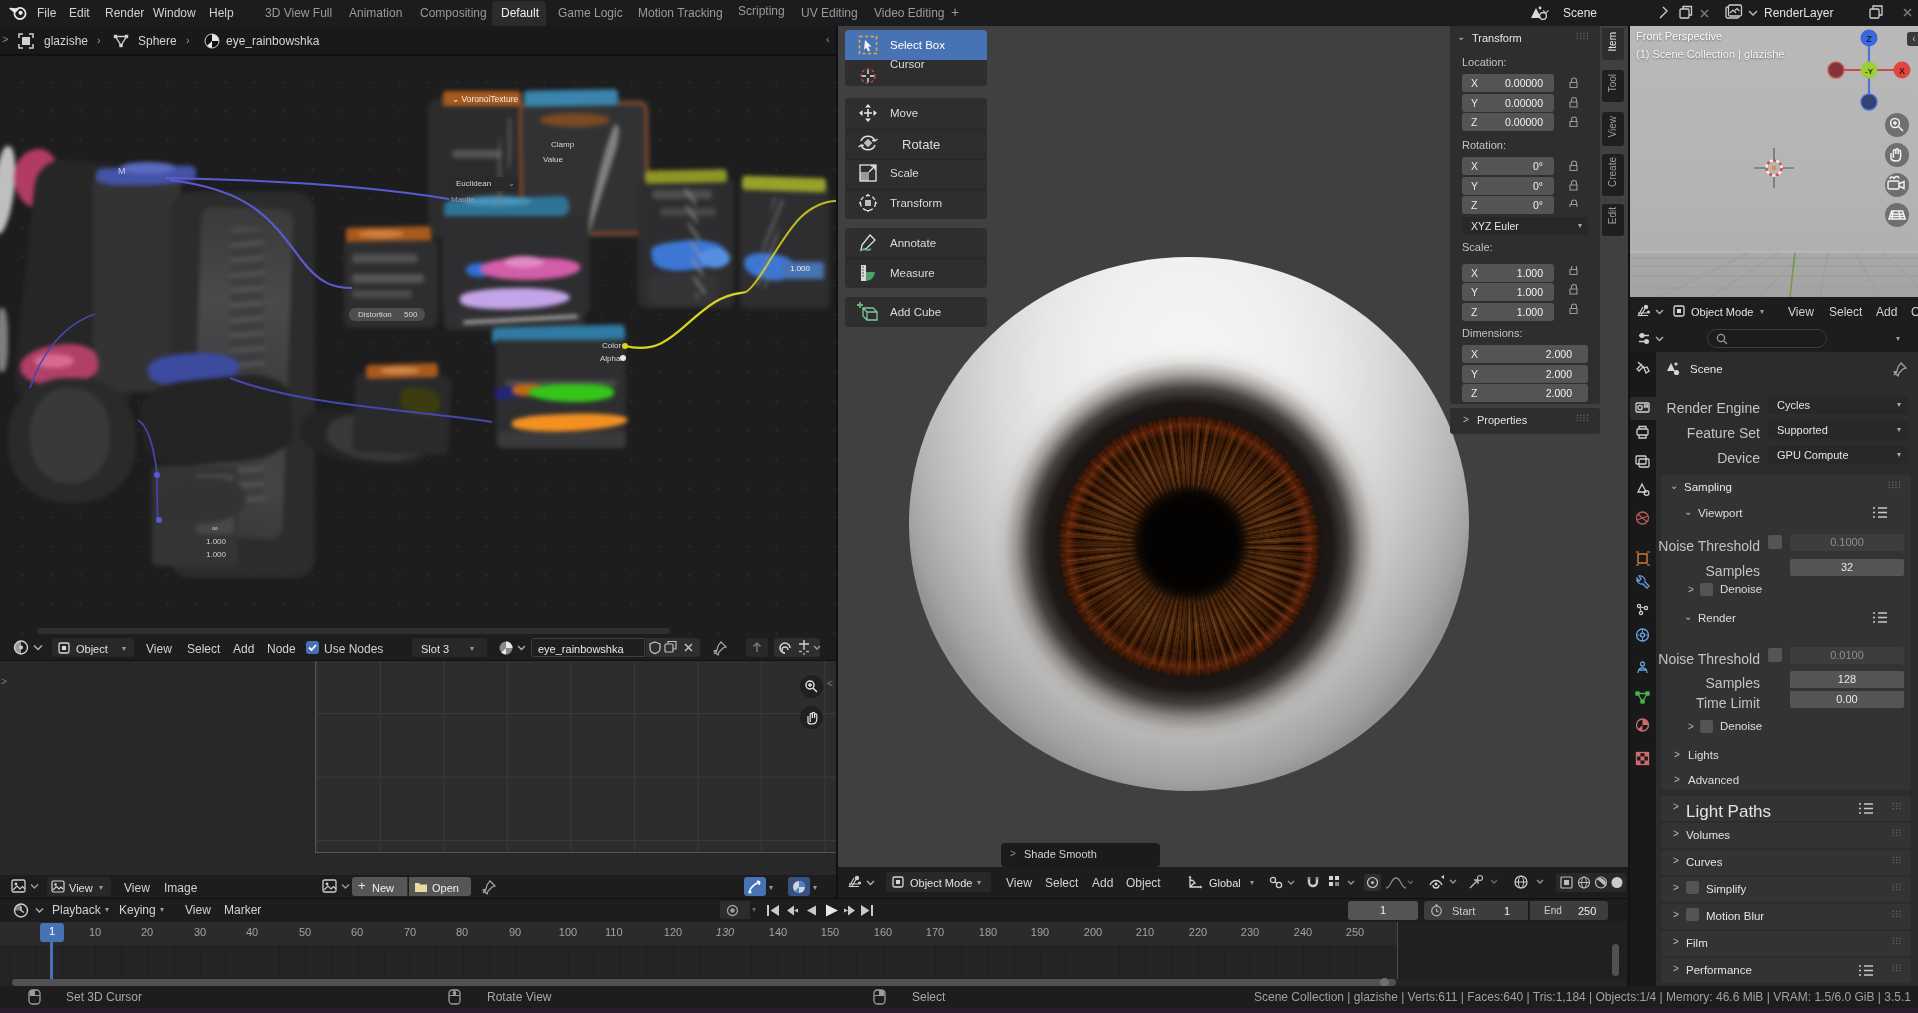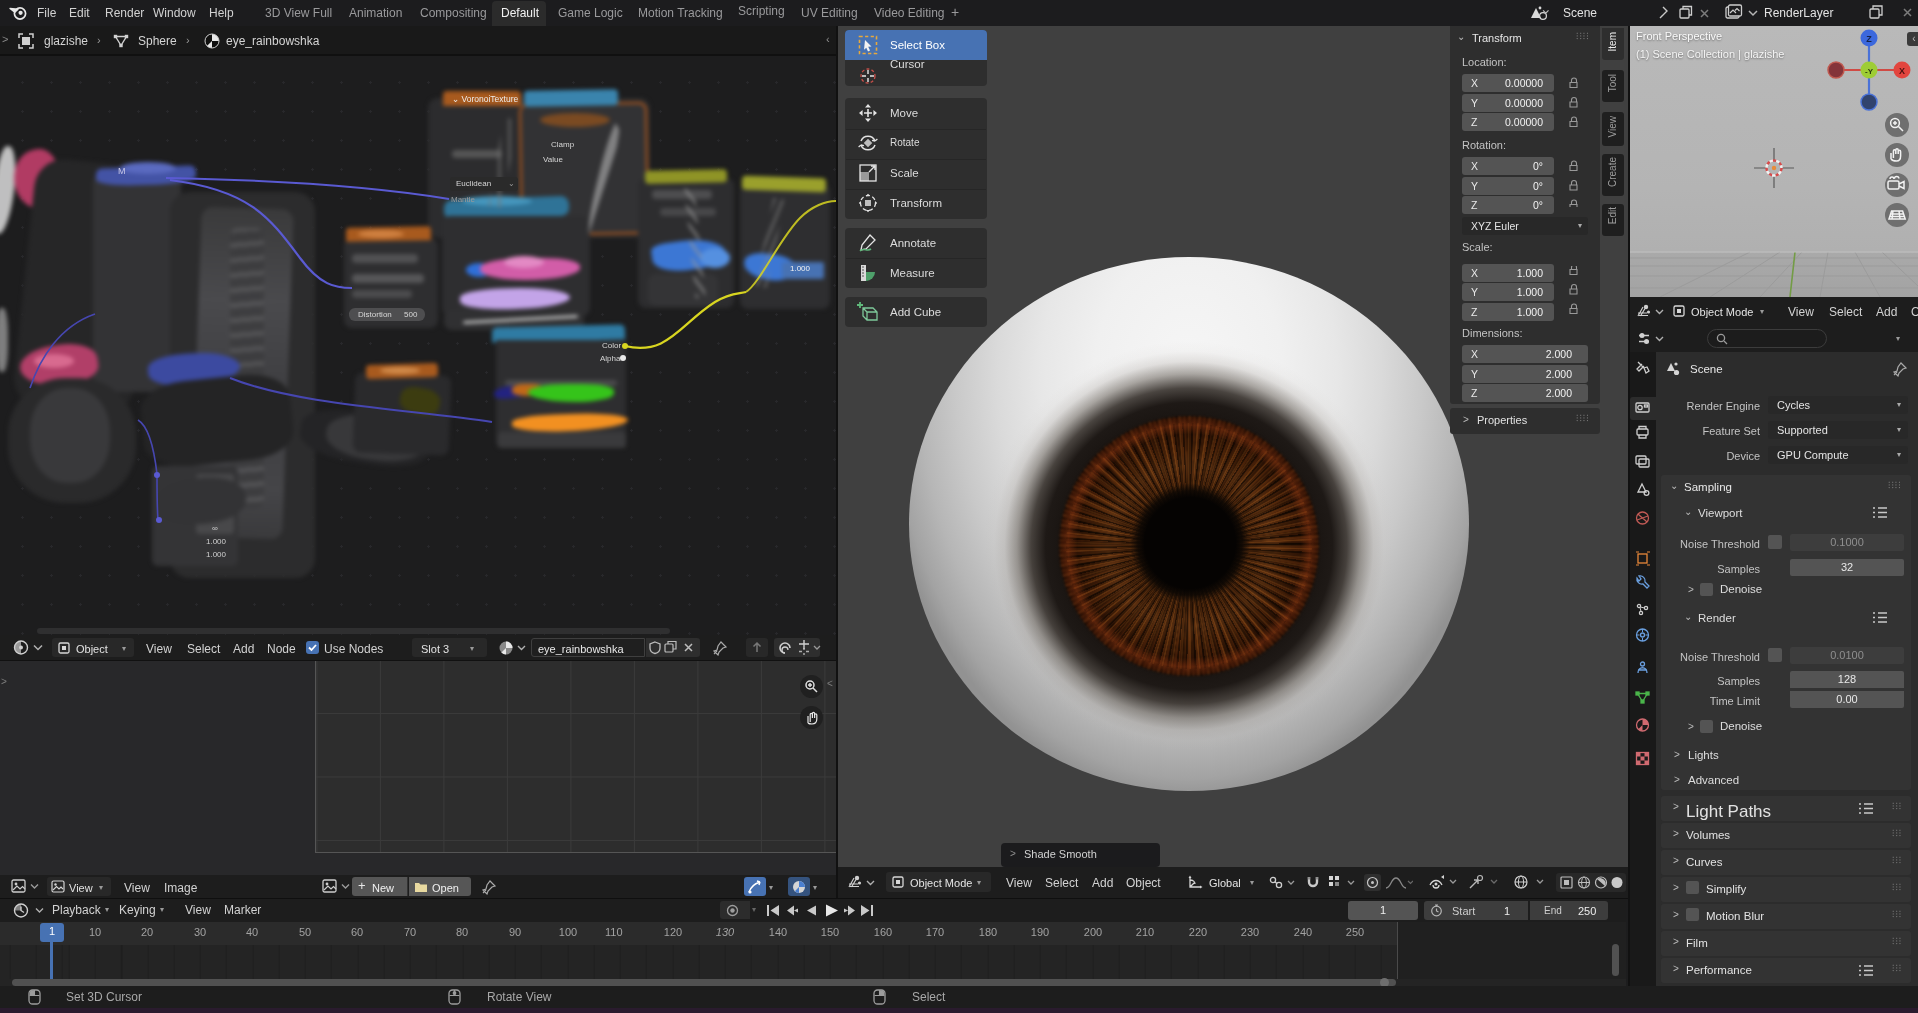--- a/index.html
+++ b/index.html
@@ -2,21 +2,21 @@
 <html><head><meta charset="utf-8">
 <style>
 *{margin:0;padding:0;box-sizing:border-box;}
 html,body{width:1918px;height:1013px;overflow:hidden;background:#1d1d1e;font-family:"Liberation Sans",sans-serif;}
 .abs{position:absolute;}
 .t12{font-size:12px;color:#d5d5d5;}
 .mnu{font-size:12px;color:#d2d2d2;}
 .fld{background:#545454;border-radius:3px;color:#e9e9e9;font-size:11px;}
 .dis{background:#3d3d3d;color:#8f8f8f;}
 .drop{background:#282828;border-radius:3px;color:#e4e4e4;font-size:11px;}
-.lbl{font-size:11px;color:#c3c3c3;text-align:right;}
+.lbl{font-size:14px;color:#c3c3c3;text-align:right;}
 .chv{color:#9a9a9a;font-size:8px;}
 svg{display:block;}
 </style></head>
 <body>
 
 <div class="abs" style="left:0;top:0;width:1918px;height:26px;background:#1c1c1e;"></div>
 <div class="abs" id="topbar-items" style="left:0;top:0;width:1918px;height:26px;">
  <svg class="abs" style="left:9px;top:4px;" width="19" height="17" viewBox="0 0 19 17">
   <circle cx="11" cy="9.5" r="5.6" fill="none" stroke="#e8e8e8" stroke-width="1.7"></circle>
   <circle cx="11.6" cy="8.8" r="2.1" fill="#e8e8e8"></circle>
@@ -377,21 +377,21 @@
   <svg class="abs" style="left:20px;top:77px;" width="20" height="20" viewBox="0 0 20 20">
    <path d="M10 1 L13 4.6 H7 Z M10 19 L7 15.4 H13 Z M1 10 L4.6 7 V13 Z M19 10 L15.4 13 V7 Z" fill="#e4e4e4"></path>
    <path d="M10 6 V14 M6 10 H14" stroke="#e4e4e4" stroke-width="1.6"></path>
   </svg>
   <span class="abs" style="left:52px;top:81px;font-size:11.5px;color:#dcdcdc;">Move</span>
   <svg class="abs" style="left:20px;top:107px;" width="20" height="20" viewBox="0 0 20 20">
    <path d="M3 8 A7.5 7.5 0 0 1 17 8 M17 12 A7.5 7.5 0 0 1 3 12" fill="none" stroke="#e4e4e4" stroke-width="1.5"></path>
    <path d="M17 8 l2.4 -2 M17 8 l-3 -0.6 M3 12 l-2.4 2 M3 12 l3 0.6" stroke="#e4e4e4" stroke-width="1.3"></path>
    <rect x="7" y="7" width="6" height="6" transform="rotate(45 10 10)" fill="#bdbdbd"></rect>
   </svg>
-  <span class="abs" style="left:52px;top:111px;font-size:10px;color:#dcdcdc;">Rotate</span>
+  <span class="abs" style="left:64px;top:111px;font-size:13px;color:#dcdcdc;">Rotate</span>
   <svg class="abs" style="left:20px;top:137px;" width="20" height="20" viewBox="0 0 20 20">
    <rect x="2" y="9" width="9" height="9" fill="#9a9a9a"></rect>
    <rect x="2" y="2" width="16" height="16" fill="none" stroke="#e4e4e4" stroke-width="1.3"></rect>
    <path d="M11 9 L17 3 M17 3 v4 M17 3 h-4" stroke="#e4e4e4" stroke-width="1.4" fill="none"></path>
   </svg>
   <span class="abs" style="left:52px;top:141px;font-size:11.5px;color:#dcdcdc;">Scale</span>
   <svg class="abs" style="left:20px;top:167px;" width="20" height="20" viewBox="0 0 20 20">
    <circle cx="10" cy="10" r="7.5" fill="none" stroke="#e4e4e4" stroke-width="1.3" stroke-dasharray="4 2.6"></circle>
    <rect x="7" y="7" width="6" height="6" fill="#bdbdbd"></rect>
    <path d="M10 0.8 L12 3 H8 Z M19.2 10 L17 12 V8 Z M10 19.2 L8 17 H12 Z M0.8 10 L3 8 V12 Z" fill="#e4e4e4"></path>
@@ -940,19 +940,20 @@
   <path d="M1.6 6.5 h9.8 M6.5 1 v5.5" stroke="#9d9d9d" stroke-width="1.1"></path>
   <rect x="4.8" y="2" width="3.4" height="4" rx="1.5" fill="#9d9d9d"></rect>
  </svg>
  <span class="abs" style="left:487px;top:4px;font-size:12px;color:#a8a8a8;">Rotate View</span>
  <svg class="abs" style="left:873px;top:3px;" width="13" height="16" viewBox="0 0 13 16">
   <rect x="1" y="1" width="11" height="14" rx="3.5" fill="none" stroke="#9d9d9d" stroke-width="1.3"></rect>
   <path d="M1.6 6.5 h9.8 M6.5 1 v5.5" stroke="#9d9d9d" stroke-width="1.1"></path>
   <path d="M11 2.5 a4 4 0 0 0 -4 -1.2 l0 5 l4.3 0 Z" fill="#9d9d9d"></path>
  </svg>
  <span class="abs" style="left:912px;top:4px;font-size:12px;color:#a8a8a8;">Select</span>
+ <span class="abs" style="right:7px;top:4px;font-size:12px;color:#a0a0a0;">Scene Collection | glazishe | Verts:611 | Faces:640 | Tris:1,184 | Objects:1/4 | Memory: 46.6 MiB | VRAM: 1.5/6.0 GiB | 3.5.1</span>
 </div>
 <div class="abs" style="left:0;top:1008px;width:1918px;height:5px;background:#2a1b2e;"></div>
 
 <div class="abs" style="left:836px;top:26px;width:2px;height:872px;background:#111;"></div>
 <div class="abs" style="left:1628px;top:26px;width:2px;height:960px;background:#111;"></div>
 <div class="abs" style="left:0;top:660px;width:836px;height:1px;background:#111;"></div>
 <div class="abs" style="left:0;top:898px;width:1628px;height:1px;background:#0f0f0f;"></div>
 
 </body></html>

